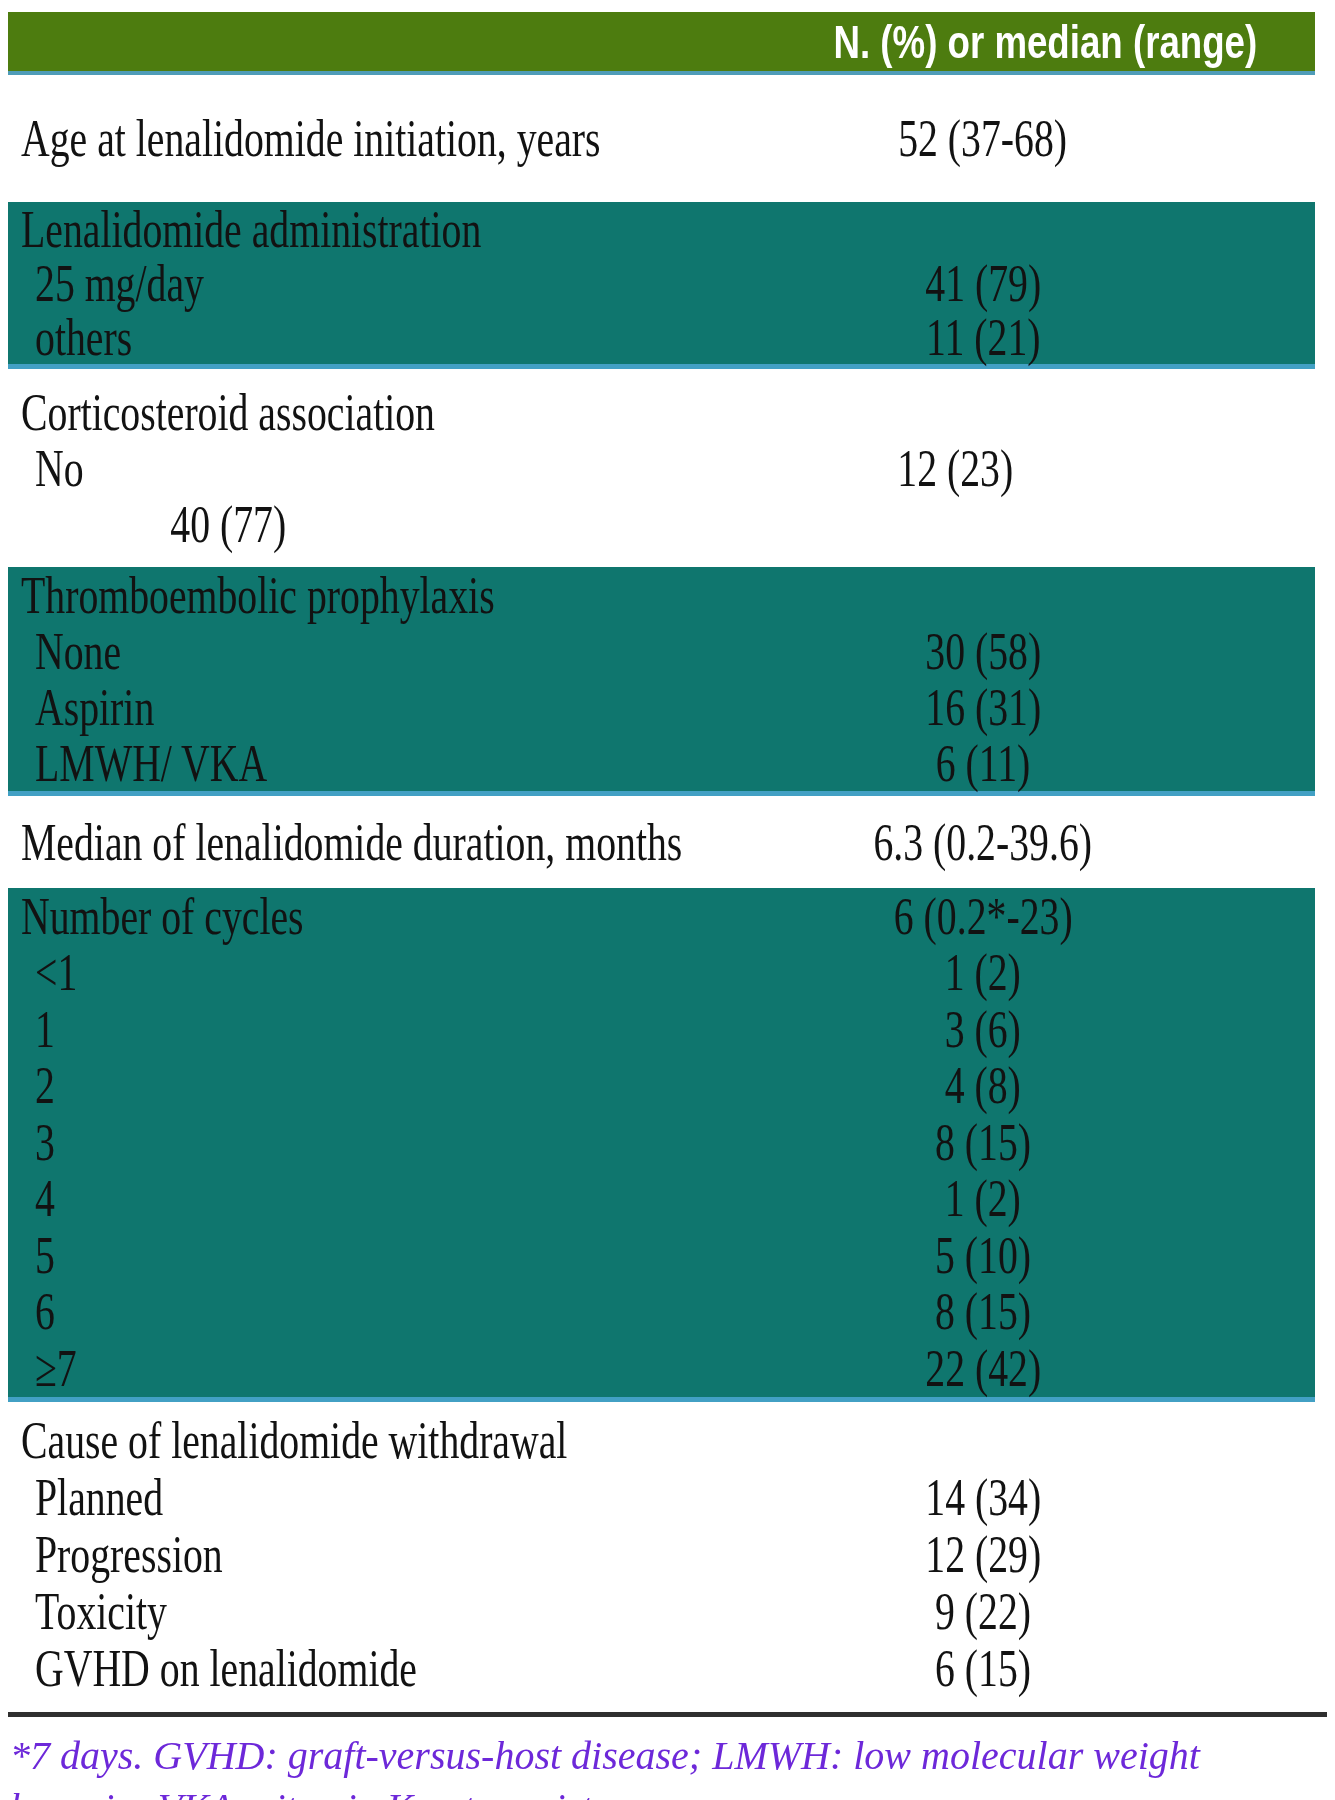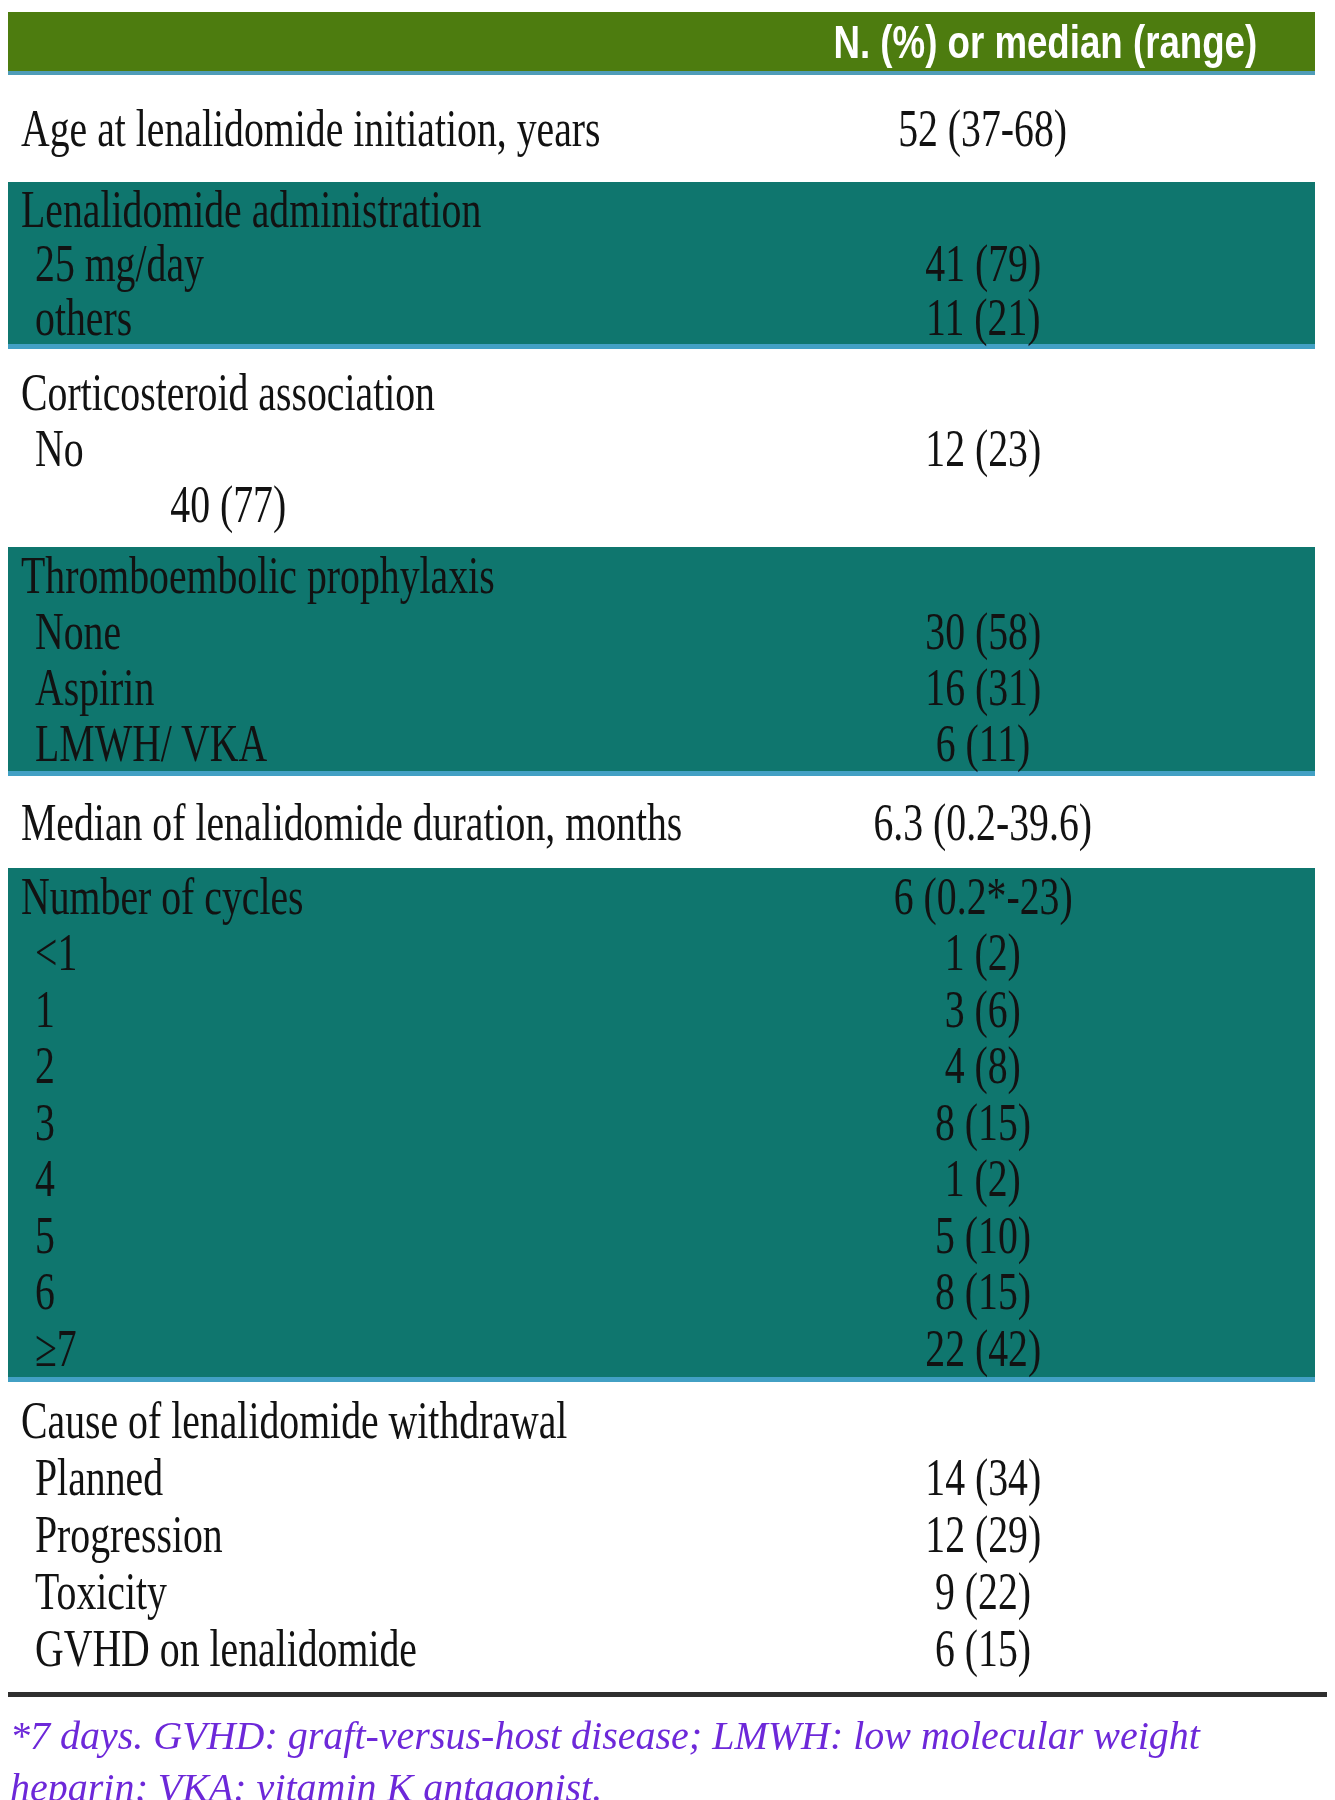--- a/index.html
+++ b/index.html
@@ -36,24 +36,24 @@
   .sp  { flex: 0 0 auto; width: 112px; }
 
   .ct {
     display: inline-block; white-space: nowrap;
     font-size: 53px; line-height: 1;
     transform: scaleX(0.75); transform-origin: 0 50%;
   }
   .val .ct { transform-origin: 50% 50%; }
 
   
-  .s0 .row { height: 107px; }
+  .s0 .row { height: 127px; }
   .s1 .row { height: 54px; }
   .s2 { padding: 15px 0; }
-  .s2 .row { height: 56px; }
+  .s2 .row { height: 56px; gap: 28px; }
   .s3 .row { height: 56px; }
   .s4 .row { height: 92px; }
   .s5 .row { height: 56.5px; }
   .s6 { padding-top: 10px; }
   .s6 .row { height: 57px; }
 
   
   .rule { width: 1319px; height: 5px; background: #2f2f2f; margin-top: 15px; }
   .footnote {
     margin-top: 13px; width: 1307px; padding-left: 2px;

